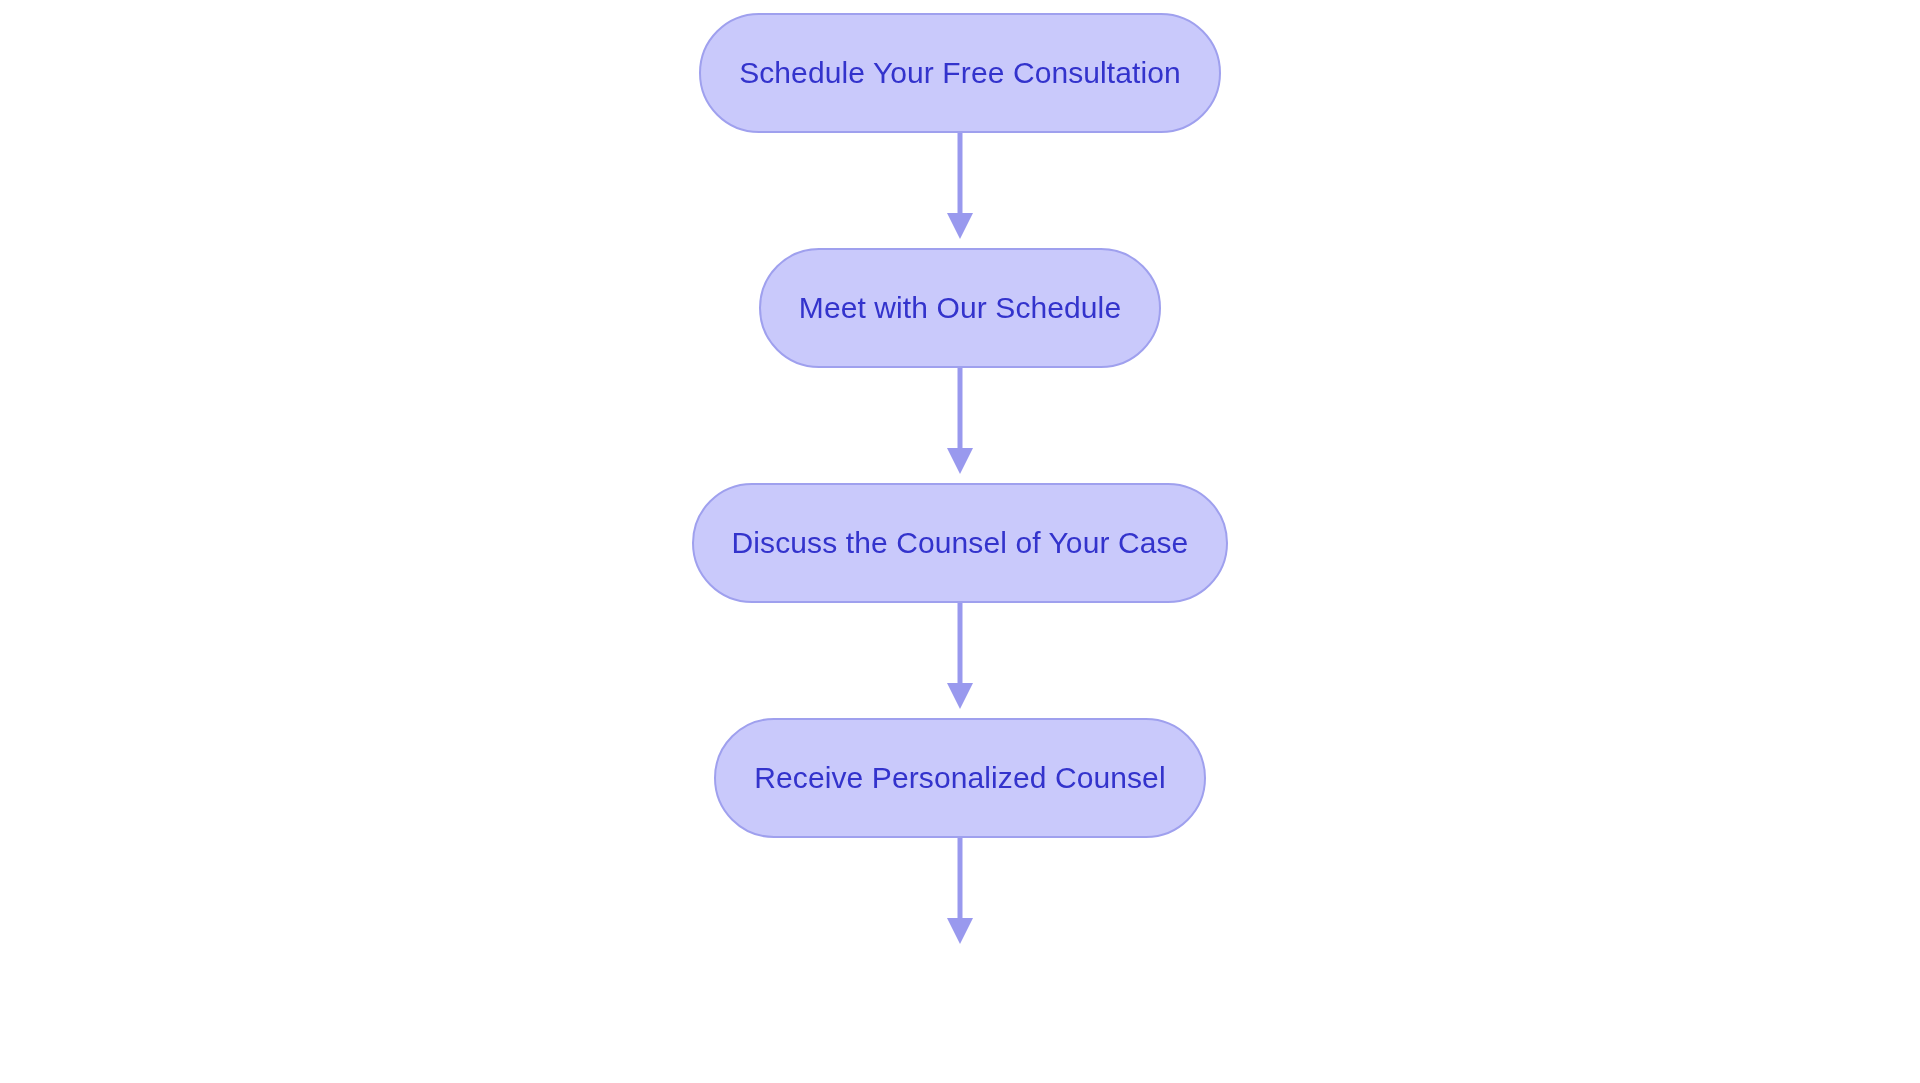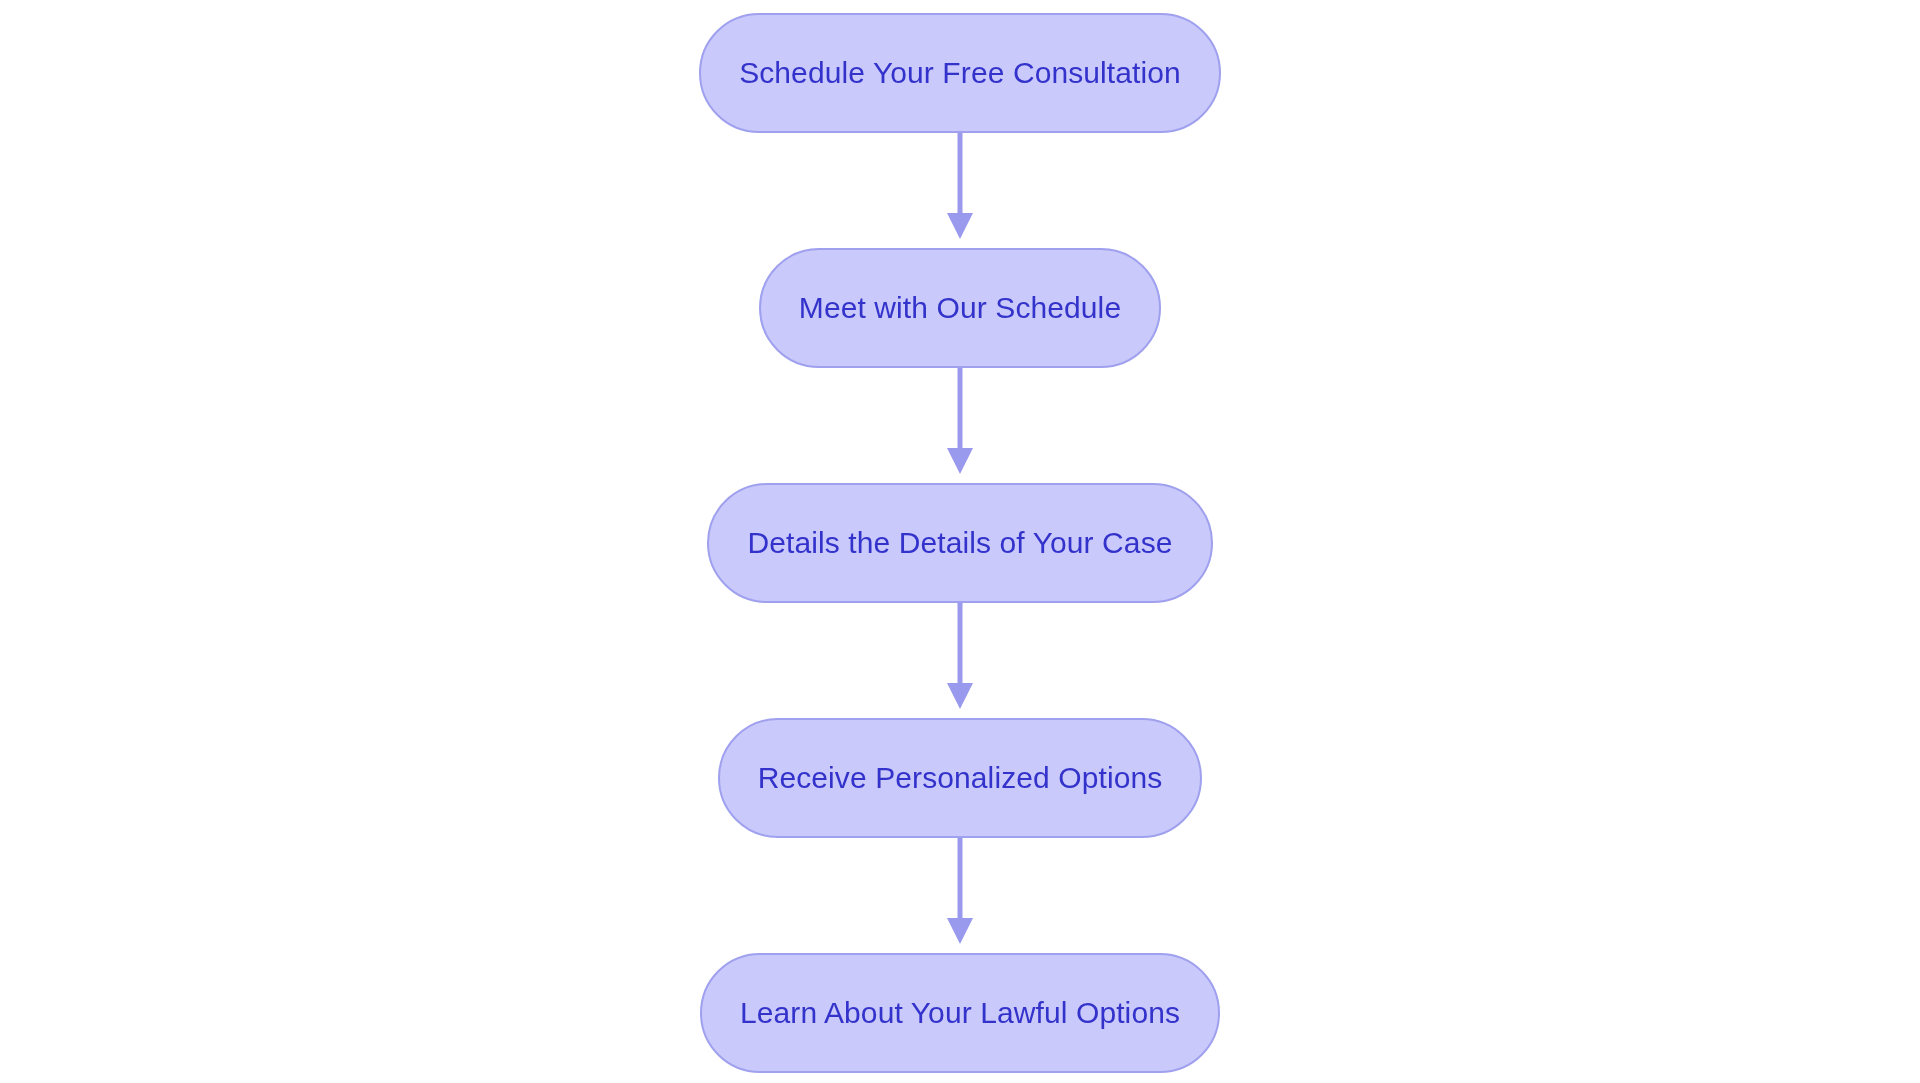--- a/index.html
+++ b/index.html
@@ -83,35 +83,32 @@
     <div class="node node-1">
       <span class="node-label">Meet with Our Schedule</span>
     </div>
 
     <svg class="connector" viewBox="0 0 40 115" xmlns="http://www.w3.org/2000/svg" aria-hidden="true">
       <line x1="20" y1="0" x2="20" y2="90" stroke="#9999ee" stroke-width="5"></line>
       <polygon points="20,106 7,80 33,80" fill="#9999ee"></polygon>
     </svg>
 
     <div class="node node-2">
-      <span class="node-label">Details the Details of Your Case</span>
+      <span class="node-label">Discuss the Counsel of Your Case</span>
     </div>
 
     <svg class="connector" viewBox="0 0 40 115" xmlns="http://www.w3.org/2000/svg" aria-hidden="true">
       <line x1="20" y1="0" x2="20" y2="90" stroke="#9999ee" stroke-width="5"></line>
       <polygon points="20,106 7,80 33,80" fill="#9999ee"></polygon>
     </svg>
 
     <div class="node node-3">
-      <span class="node-label">Receive Personalized Options</span>
+      <span class="node-label">Receive Personalized Counsel</span>
     </div>
 
     <svg class="connector" viewBox="0 0 40 115" xmlns="http://www.w3.org/2000/svg" aria-hidden="true">
       <line x1="20" y1="0" x2="20" y2="90" stroke="#9999ee" stroke-width="5"></line>
       <polygon points="20,106 7,80 33,80" fill="#9999ee"></polygon>
     </svg>
 
-    <div class="node node-4">
-      <span class="node-label">Learn About Your Lawful Options</span>
-    </div>
 
   </div>
 </div>
 
 </body></html>

